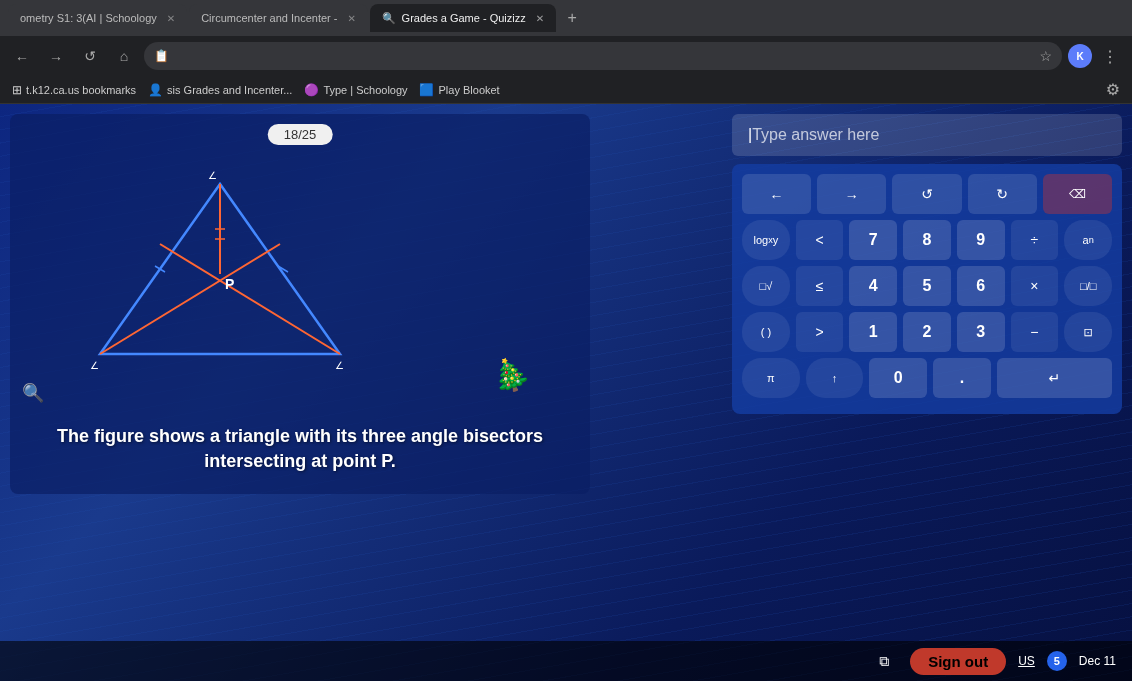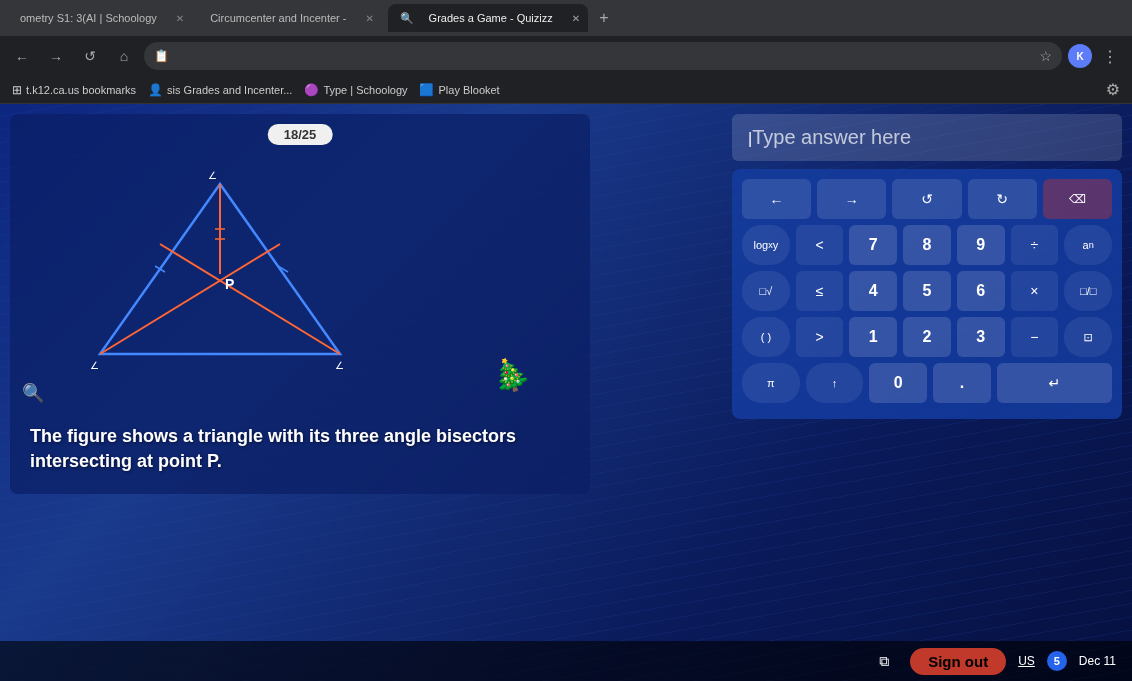--- a/index.html
+++ b/index.html
@@ -32,21 +32,21 @@
       align-items: center;
       height: 28px;
       padding: 0 12px;
       border-radius: 8px 8px 0 0;
       font-size: 11px;
       color: #bbb;
       background: #35363a;
       white-space: nowrap;
       overflow: hidden;
       max-width: 200px;
-      gap: 15px;
+      gap: 6px;
     }
     .tab.active {
       background: #202124;
       color: #eee;
     }
     .tab-close {
       font-size: 10px;
       opacity: 0.6;
       margin-left: 4px;
       cursor: pointer;
@@ -158,41 +158,41 @@
       overflow: hidden;
     }
     .question-number-badge {
       position: absolute;
       top: 10px;
       left: 50%;
       transform: translateX(-50%);
       background: #f0f0f0;
       color: #333;
       font-size: 13px;
-      font-weight: 700;
+      font-weight: 400;
       padding: 3px 16px;
       border-radius: 12px;
       z-index: 5;
     }
 
     
     .figure-area {
       position: absolute;
       top: 40px;
       left: 50px;
       width: 300px;
       height: 220px;
     }
 
     .question-text {
       position: absolute;
       bottom: 20px;
       left: 0;
       right: 0;
-      text-align: left;
+      text-align: center;
       color: white;
       font-size: 18px;
       font-weight: 600;
       line-height: 1.4;
       padding: 0 20px;
       text-shadow: 1px 1px 3px rgba(0,0,0,0.5);
     }
 
     .zoom-icon {
       position: absolute;
@@ -255,21 +255,21 @@
 
     
     .answer-input-wrapper {
       background: rgba(255,255,255,0.15);
       border-radius: 6px;
       padding: 12px 16px;
       margin-bottom: 8px;
     }
     .answer-input-text {
       color: rgba(255,255,255,0.7);
-      font-size: 20px;
+      font-size: 16px;
       font-weight: 400;
     }
     .cursor { color: white; font-weight: 100; }
 
     
     .calculator {
       background: rgba(20, 60, 160, 0.85);
       border-radius: 8px;
       padding: 10px;
     }

